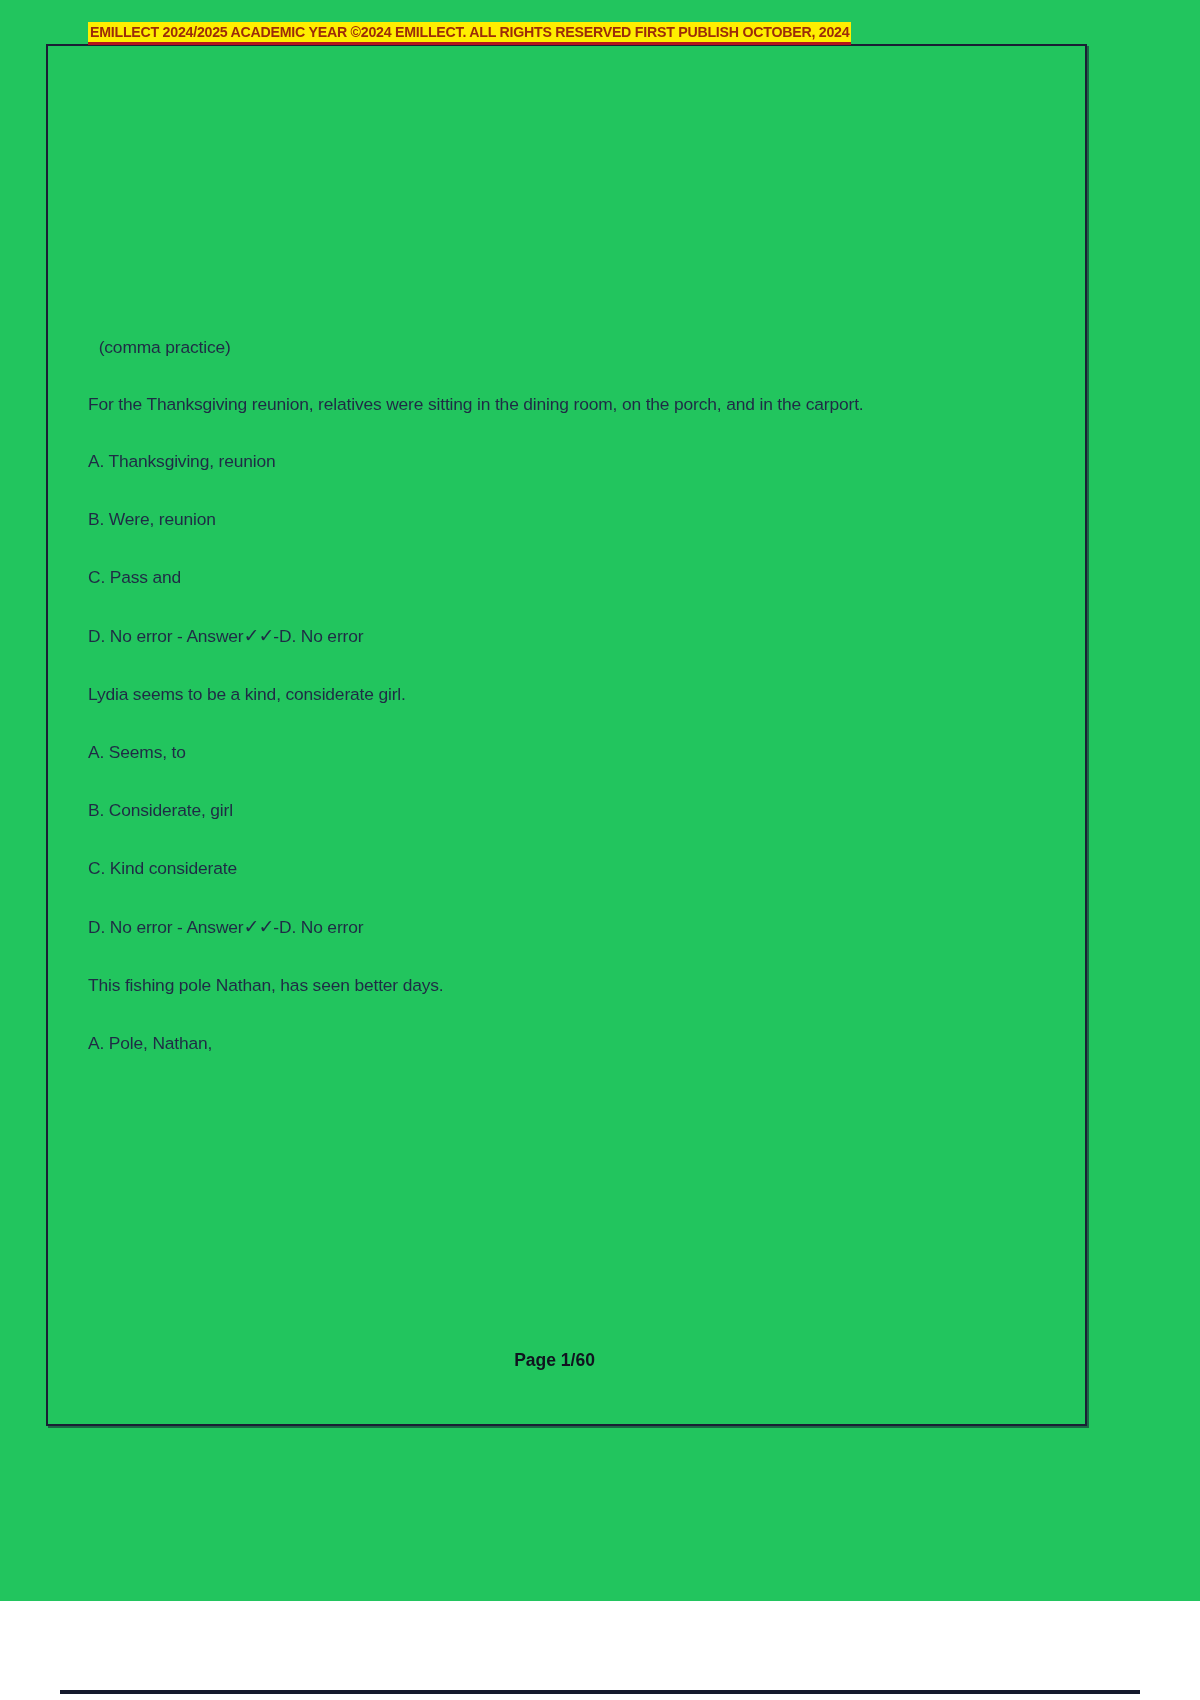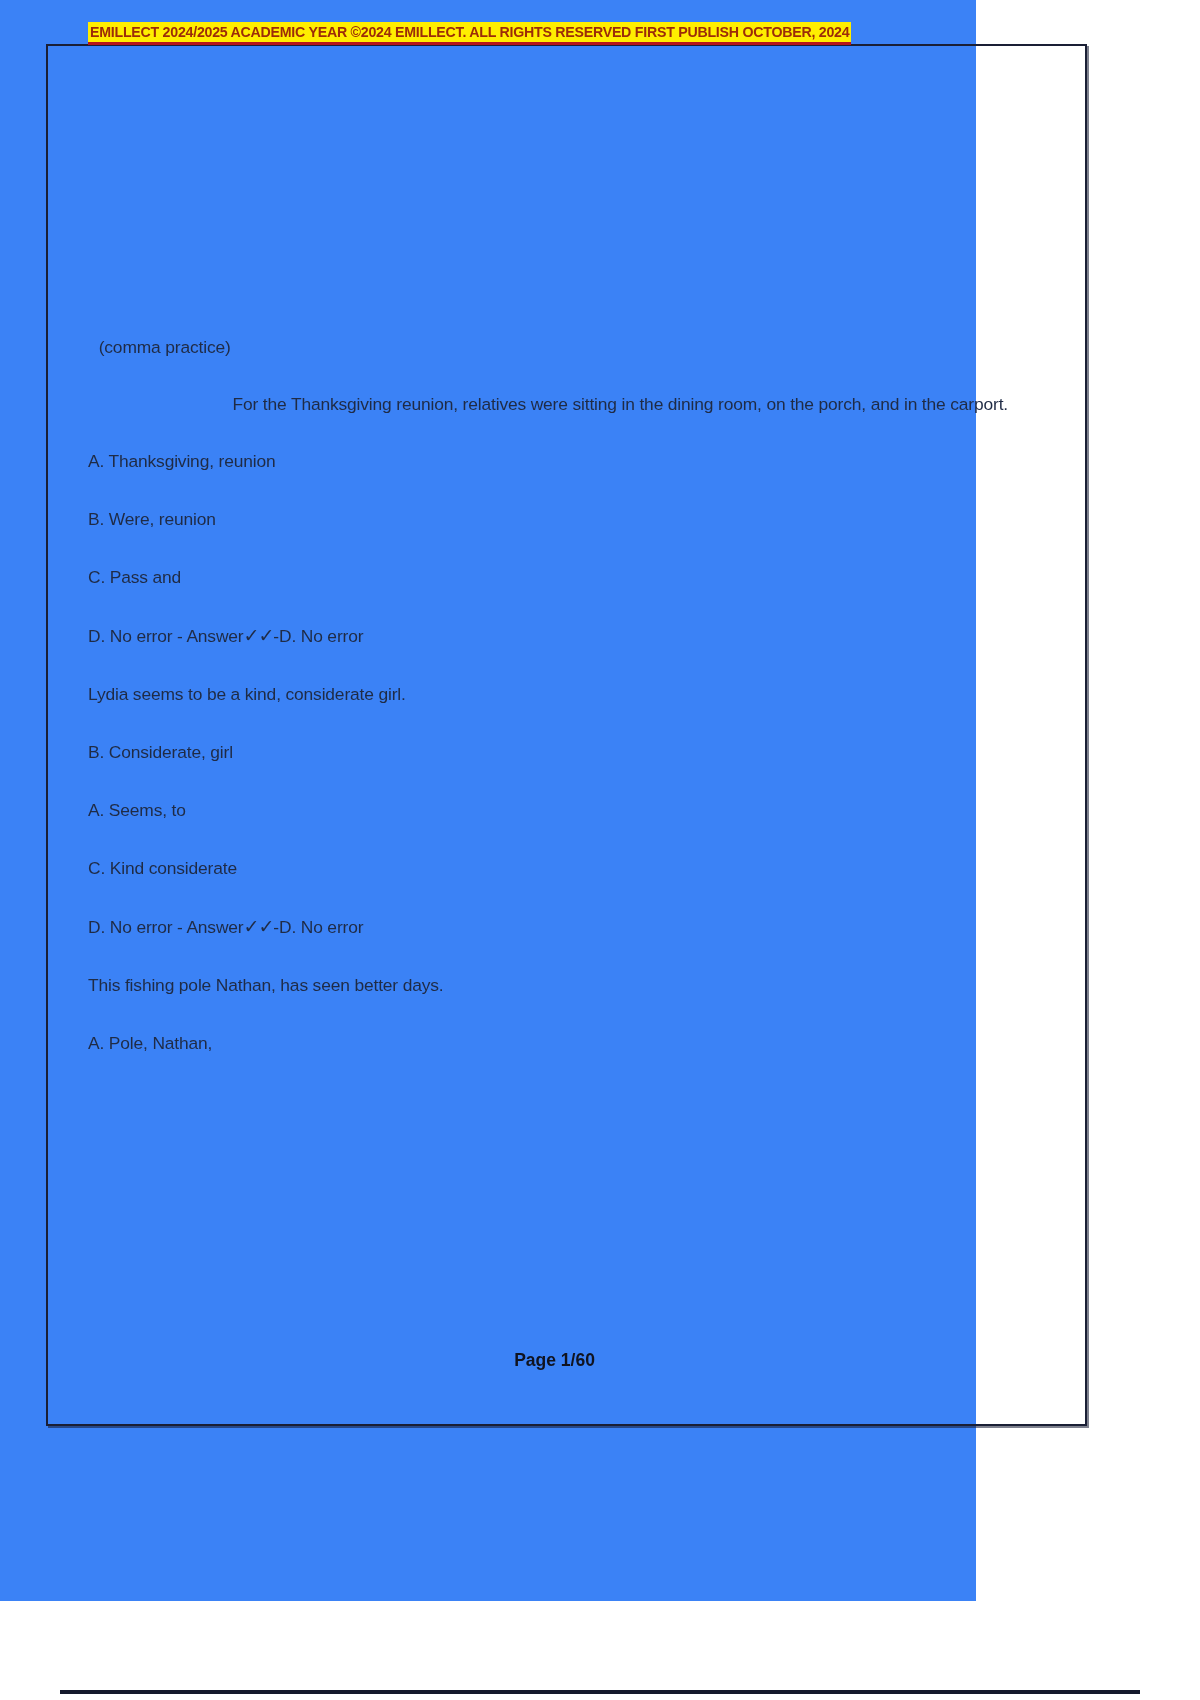--- a/index.html
+++ b/index.html
@@ -12,23 +12,23 @@
     height: 1700px;
     overflow: hidden;
     font-family: "Liberation Sans", sans-serif;
   }
 
   
   .sheet {
     position: absolute;
     left: 0;
     top: 0;
-    width: 976px;
+    width: 1200px;
     height: 1601px;
-    background: #3b82f6;
+    background: #22c55e;
     box-sizing: border-box;
   }
 
   .page-border {
     position: absolute;
     left: 46px;
     top: 44px;
     width: 1041px;
     height: 1382px;
     border: 2px solid #1a1f35;
@@ -91,21 +91,20 @@
     font-size: 17.4px;
     line-height: 58px;
     letter-spacing: -0.15px;
     white-space: pre-wrap;
   }
   .para.indent {
     text-indent: 6px;
   }
   .para.wrap {
     line-height: 56px;
-    text-align: right;
   }
   .check {
     font-family: "DejaVu Sans", sans-serif;
     font-weight: bold;
     font-size: 19px;
     letter-spacing: -1px;
   }
 
   
   .page-footer {
@@ -151,23 +150,23 @@
     <div class="para">A. Thanksgiving, reunion</div>
 
     <div class="para">B. Were, reunion</div>
 
     <div class="para">C. Pass and</div>
 
     <div class="para"><span>D. No error - Answer</span><span class="check">✓✓</span><span>-D. No error</span></div>
 
     <div class="para">Lydia seems to be a kind, considerate girl.</div>
 
+    <div class="para">A. Seems, to</div>
+
     <div class="para">B. Considerate, girl</div>
-
-    <div class="para">A. Seems, to</div>
 
     <div class="para">C. Kind considerate</div>
 
     <div class="para"><span>D. No error - Answer</span><span class="check">✓✓</span><span>-D. No error</span></div>
 
     <div class="para">This fishing pole Nathan, has seen better days.</div>
 
     <div class="para">A. Pole, Nathan,</div>
 
   </div>

